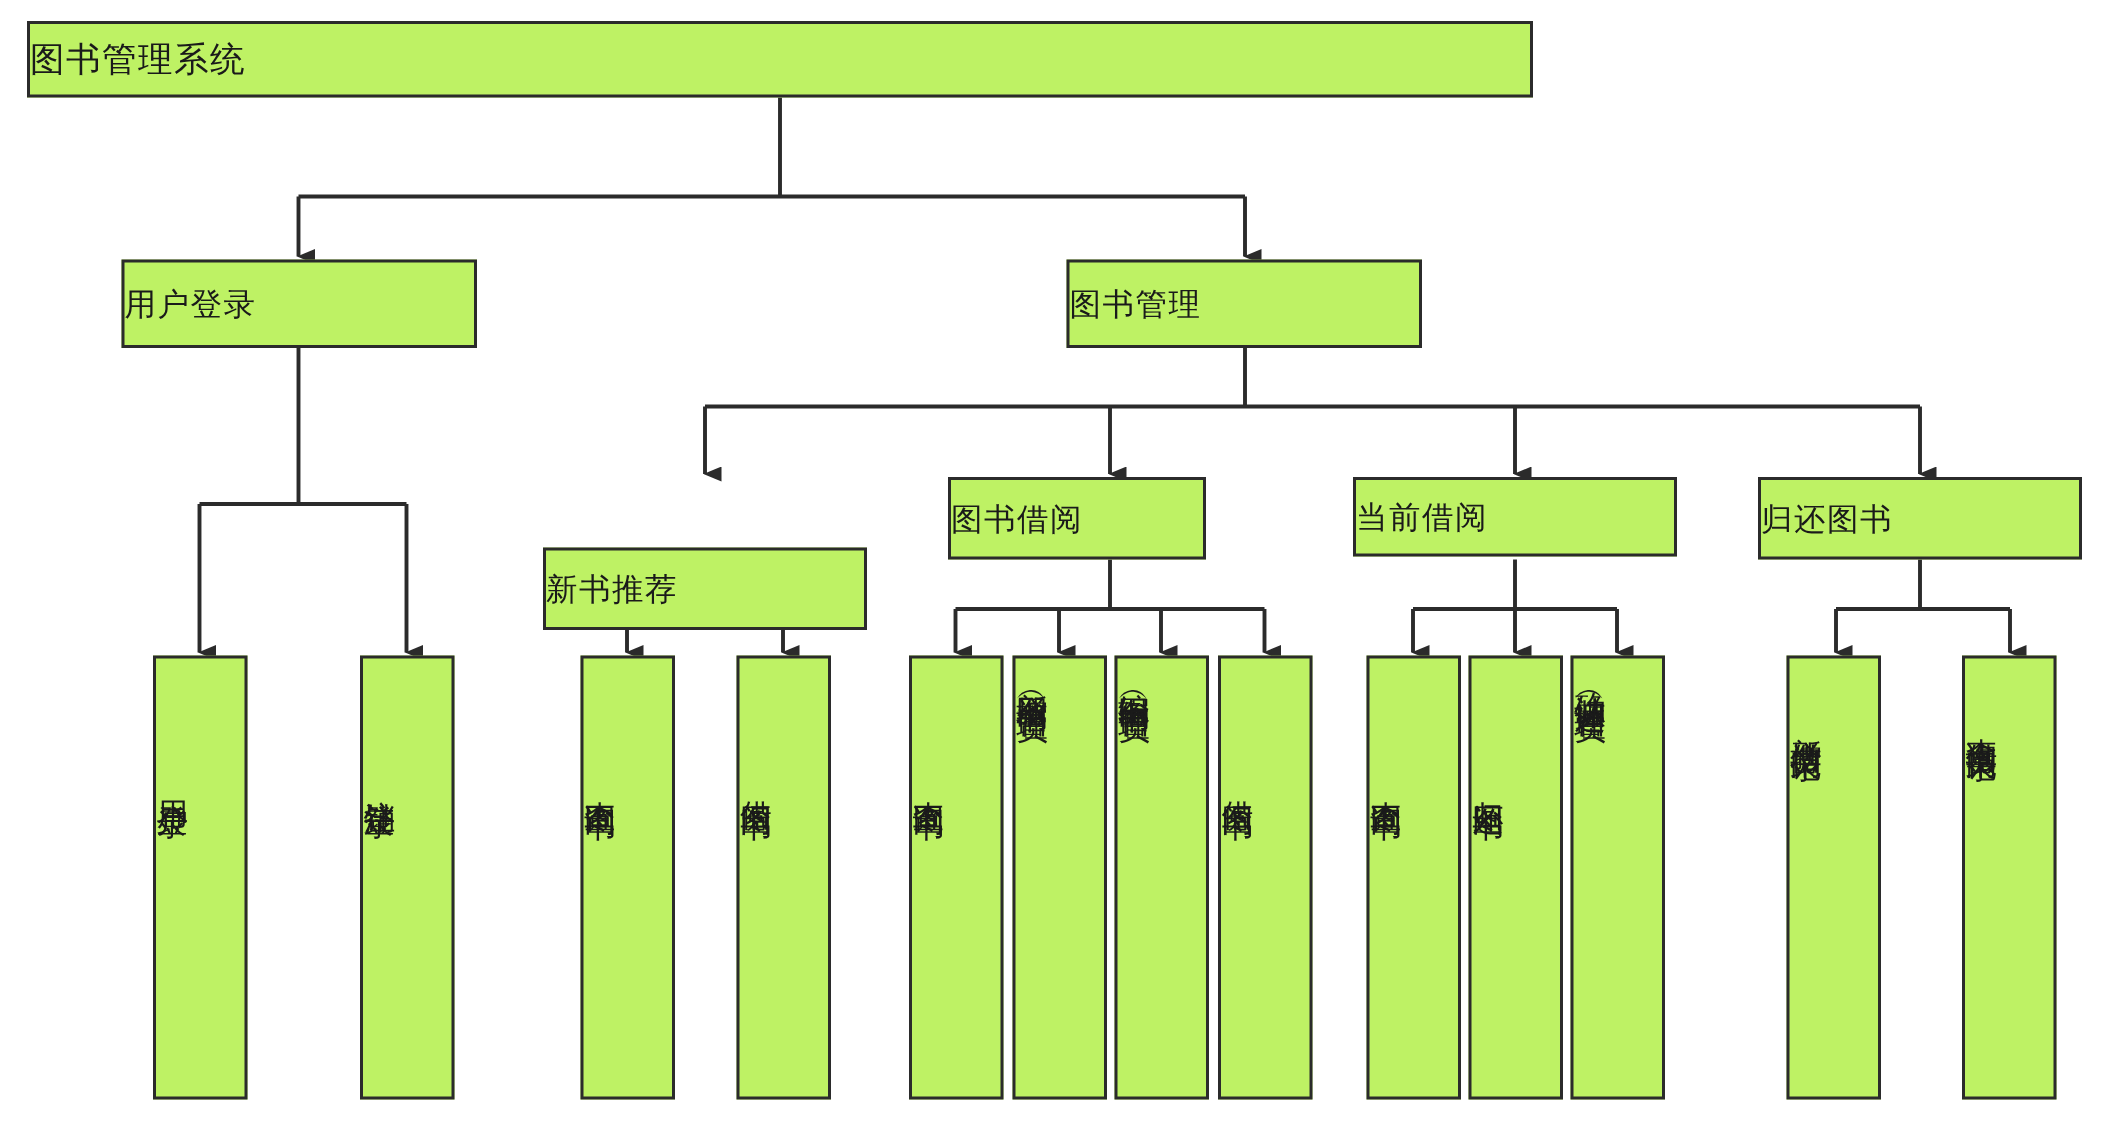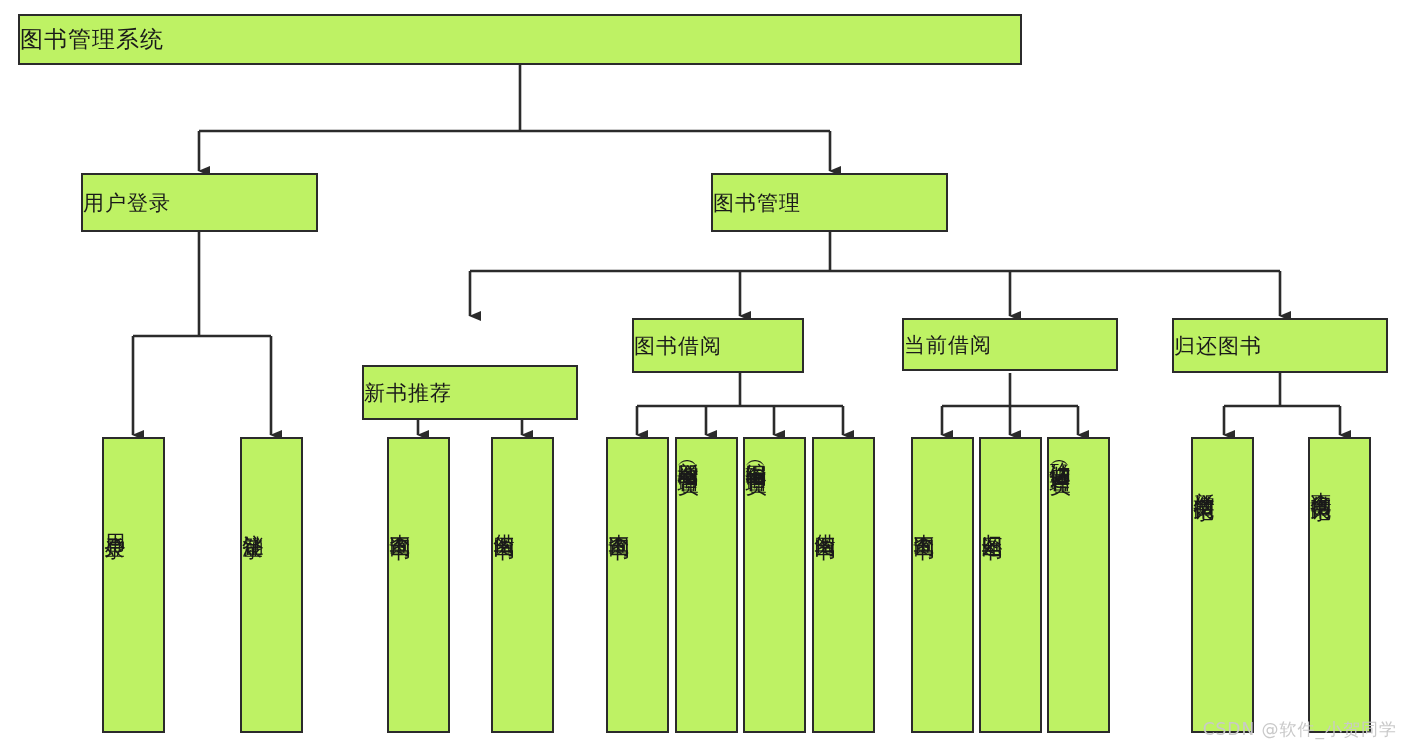--- a/index.html
+++ b/index.html
@@ -189,15 +189,14 @@
     <span class="vtext">确认归还（管理员）</span>
   </div>
 
   <div class="node leaf" style="left:1191px; top:437px; width:63px; height:296px; padding-top:36px;">
     <span class="vtext">新增借阅记录</span>
   </div>
   <div class="node leaf" style="left:1308px; top:437px; width:63px; height:296px; padding-top:36px;">
     <span class="vtext">查询借阅记录</span>
   </div>
 
-  <div class="watermark">CSDN @软件_小贺同学</div>
 
 </div>
 
 </body></html>

